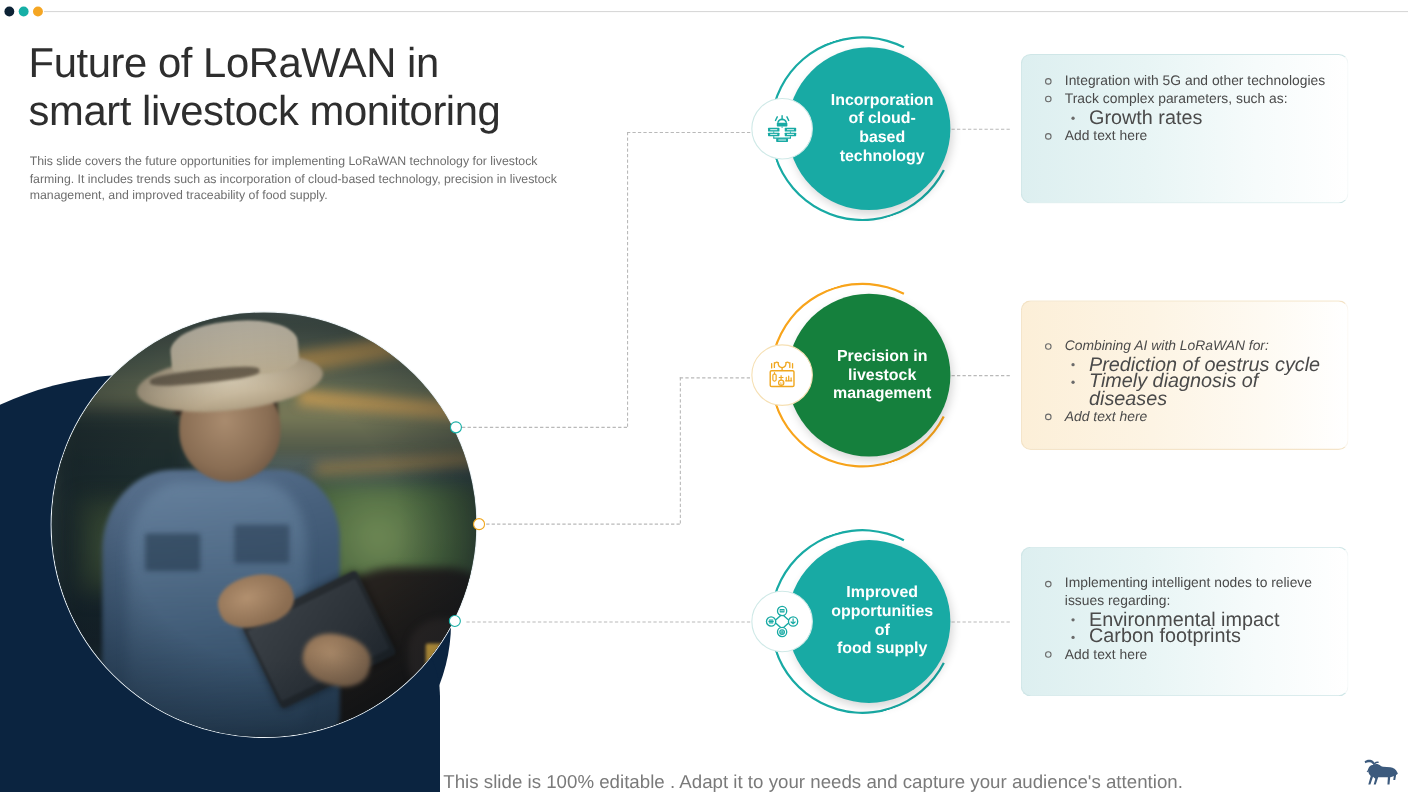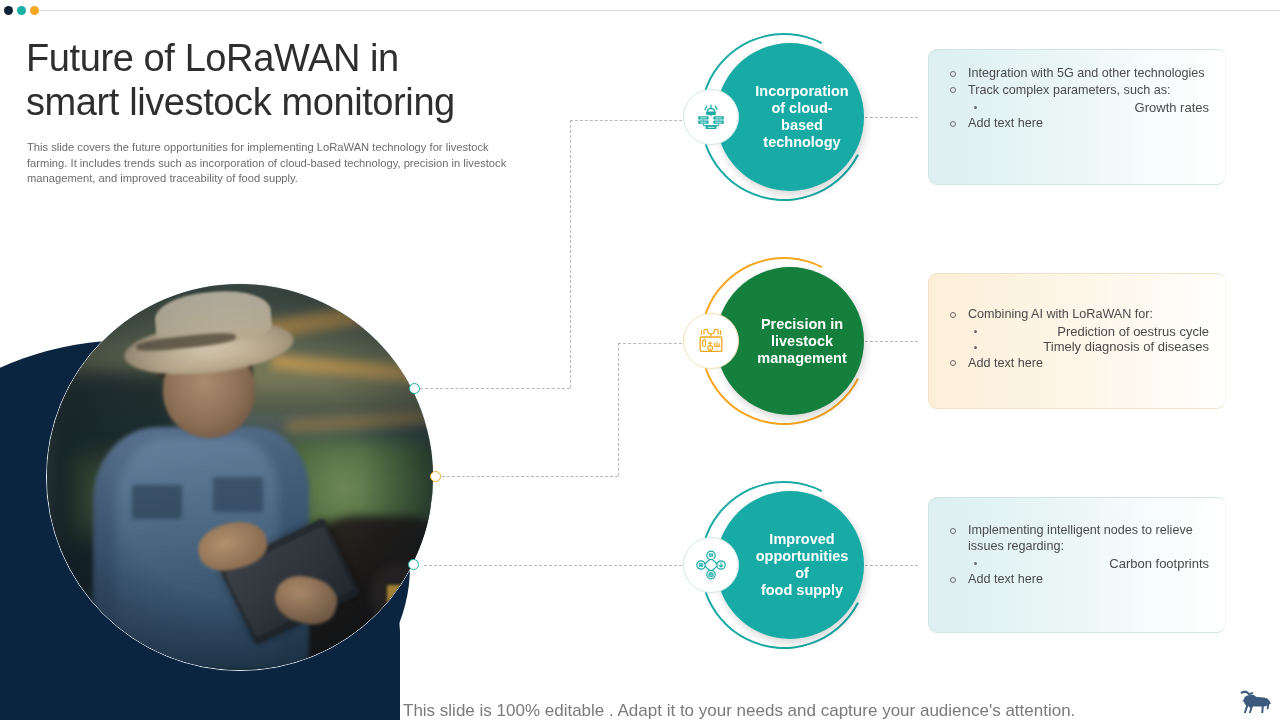--- a/index.html
+++ b/index.html
@@ -160,30 +160,30 @@
     box-sizing:border-box;}
   .icircle.teal{border:1.2px solid #cfe9e7;}
   .icircle.org{border:1.2px solid #f6e0b4;}
 
   
   .panel{position:absolute;width:298px;border-radius:9px;box-sizing:border-box;
     padding:16px 16px 16px 18px;margin-left:12px;}
   .panel.teal{background:linear-gradient(90deg,#ddeff0 0%, #e8f5f5 38%, #f6fbfb 72%, #ffffff 100%);
     border:1px solid #cfe6e7;border-right-color:#f2f7f7;}
   .panel.org{background:linear-gradient(90deg,#fcefd8 0%, #fdf4e4 40%, #fefaf2 74%, #ffffff 100%);
-    border:1px solid #f3e2c4;border-right-color:#fbf6ee;}
+    border:1px solid #f3e2c4;border-right-color:#fbf6ee;font-style:italic;}
 
   ul.lvl1{margin:0;padding:0;list-style:none;}
   ul.lvl1>li{position:relative;padding-left:21px;font-size:12.6px;line-height:15.8px;
     color:#4a4a4a;margin-bottom:1px;}
   ul.lvl1>li>.b1{position:absolute;left:3px;top:4.5px;width:6px;height:6px;
     border:1px solid #6a6a6a;border-radius:50%;box-sizing:border-box;}
   ul.lvl2{margin:1px 0 1px 0;padding:0;list-style:none;}
-  ul.lvl2>li{position:relative;padding-left:22px;font-size:13px;line-height:15.6px;
-    color:#4a4a4a;text-align:right;}
+  ul.lvl2>li{position:relative;padding-left:22px;font-size:18px;line-height:15.6px;
+    color:#4a4a4a;}
   ul.lvl2>li>.b2{position:absolute;left:6px;top:6.5px;width:3px;height:3px;
     background:#6a6a6a;border-radius:50%;}
 
   
   .footer{position:absolute;left:403px;top:701px;font-size:17px;color:#7a7a7a;}
   .cow{position:absolute;left:1232px;top:689px;width:40px;height:28px;}
 </style>
 </head>
 <body>
 
@@ -373,20 +373,21 @@
         </ul>
       </li>
       <li><span class="b1"></span><span>Add text here</span></li>
     </ul>
   </div>
 
   <div class="panel teal" style="left:916px;top:497px;height:136px;padding-top:25px;">
     <ul class="lvl1">
       <li><span class="b1"></span><span>Implementing intelligent nodes to relieve issues regarding:</span>
         <ul class="lvl2">
+          <li><span class="b2"></span><span>Environmental impact</span></li>
           <li><span class="b2"></span><span>Carbon footprints</span></li>
         </ul>
       </li>
       <li><span class="b1"></span><span>Add text here</span></li>
     </ul>
   </div>
 
   <div class="footer">This slide is 100% editable . Adapt it to your needs and capture your audience's attention.</div>
   <div class="cow">
     <svg width="40" height="28" viewBox="0 0 40 28" aria-hidden="true">

